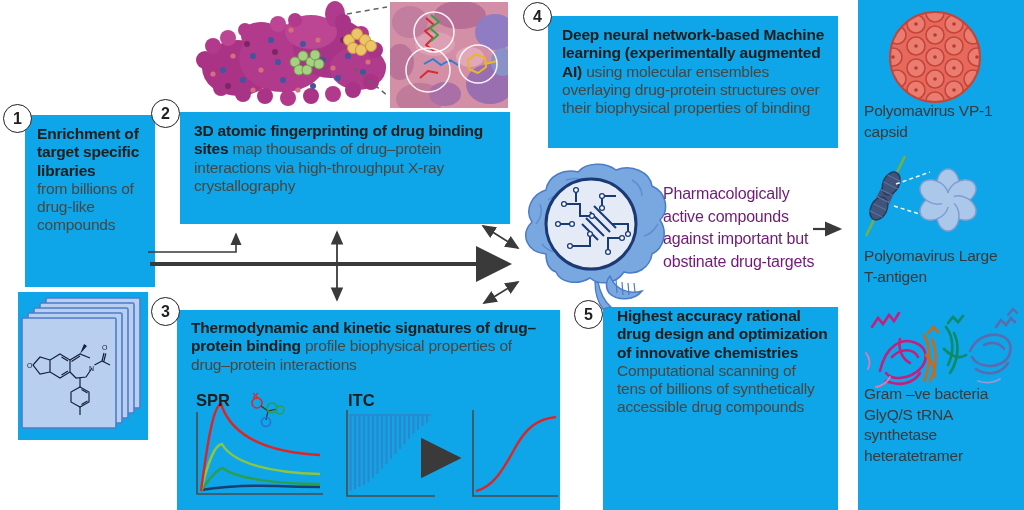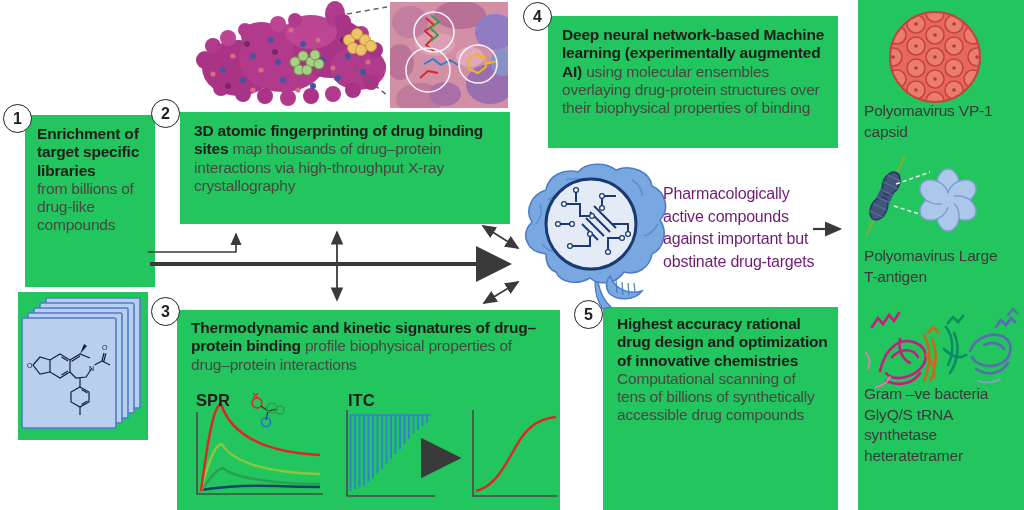--- a/index.html
+++ b/index.html
@@ -1,18 +1,18 @@
 <!DOCTYPE html>
 <html><head>
 <meta charset="utf-8">
 <style>
   html,body{margin:0;padding:0;background:#fff;}
   .canvas{position:relative;width:1024px;height:510px;background:#ffffff;
           font-family:"Liberation Sans",sans-serif;color:#231f20;overflow:hidden;}
-  .box{position:absolute;background:#22c55e;}
+  .box{position:absolute;background:#0ea5e9;}
   .txt{font-size:15.5px;line-height:1.18;letter-spacing:-0.2px;color:#474743;}
   .txt .b{font-weight:bold;color:#1d1d1b;}
   .blk{display:block;}
   .badge{position:absolute;width:27px;height:27px;border:1.7px solid #231f20;border-radius:50%;
          background:#fff;display:flex;align-items:center;justify-content:center;
          font-weight:bold;font-size:16px;color:#231f20;z-index:6;}
   .abs{position:absolute;}
   .caption{position:absolute;font-size:16px;line-height:1.42;letter-spacing:-0.2px;color:#701a75;}
   .target-label{position:absolute;font-size:15.5px;line-height:1.33;letter-spacing:-0.2px;color:#3a3a3a;}
   .chart-label{position:absolute;font-weight:bold;font-size:16.5px;color:#1d1d1b;z-index:4;text-align:center;}
@@ -39,21 +39,21 @@
   <div class="box txt" style="left:177px;top:310px;width:383px;height:240px;padding:9px 10px 0 14px;box-sizing:border-box;">
     <span class="b">Thermodynamic and kinetic signatures of drug–protein binding</span>
     <span>profile biophysical properties of drug–protein interactions</span>
   </div>
 
   <div class="box txt" style="left:548px;top:16px;width:290px;height:132px;padding:10px 10px 0 14px;box-sizing:border-box;">
     <span class="b">Deep neural network-based Machine learning (experimentally augmented AI)</span>
     <span>using molecular ensembles overlaying drug-protein structures over their biophysical properties of binding</span>
   </div>
 
-  <div class="box txt" style="left:603px;top:307px;width:235px;height:203px;padding:8px 10px 0 14px;box-sizing:border-box;">
+  <div class="box txt" style="left:603px;top:307px;width:235px;height:203px;padding:0 10px 0 14px;box-sizing:border-box;">
     <span class="b blk">Highest accuracy rational drug design and optimization of innovative chemistries</span>
     <span class="blk">Computational scanning of tens of billions of synthetically accessible drug compounds</span>
   </div>
 
   <div class="box" style="left:858px;top:0;width:166px;height:510px;"></div>
 
   <div class="badge" style="left:3px;top:104px;">
       <span>1</span>
     </div>
   <div class="badge" style="left:151px;top:99px;">

